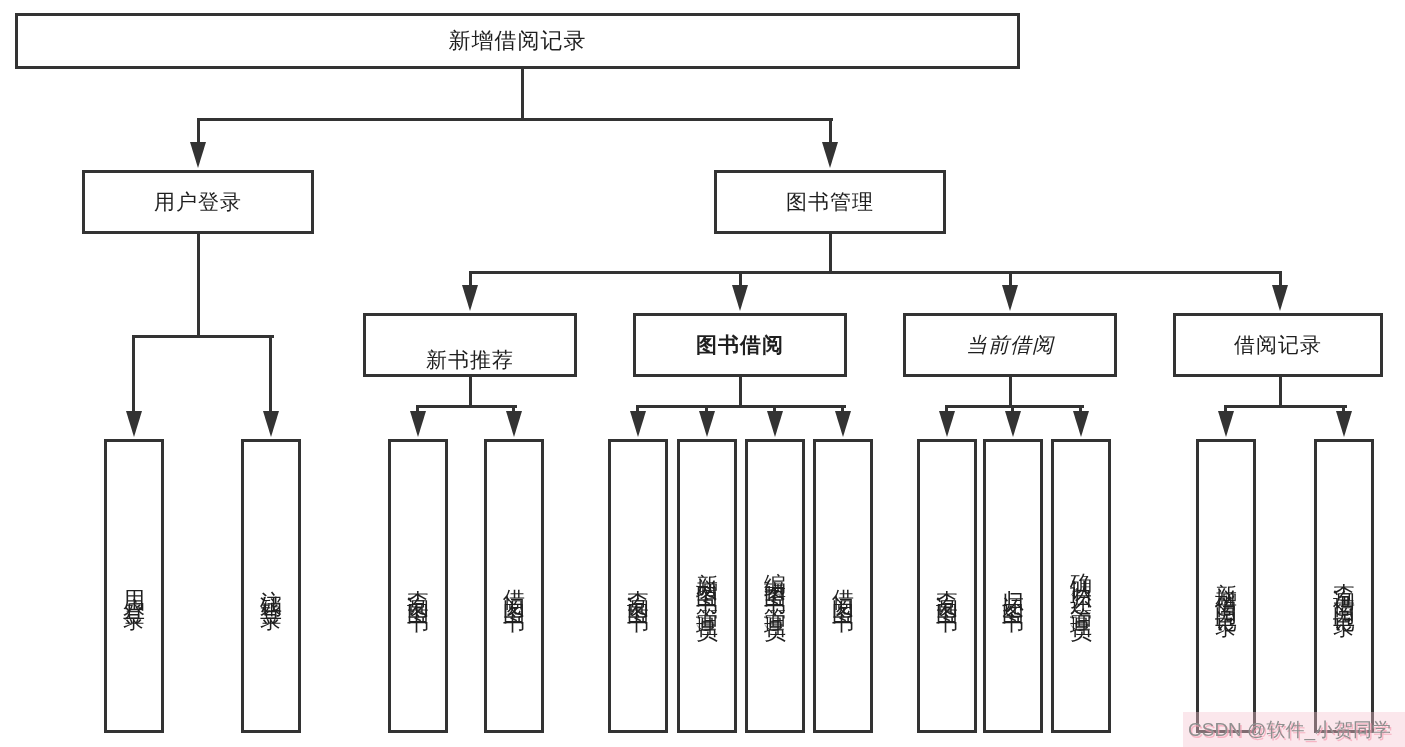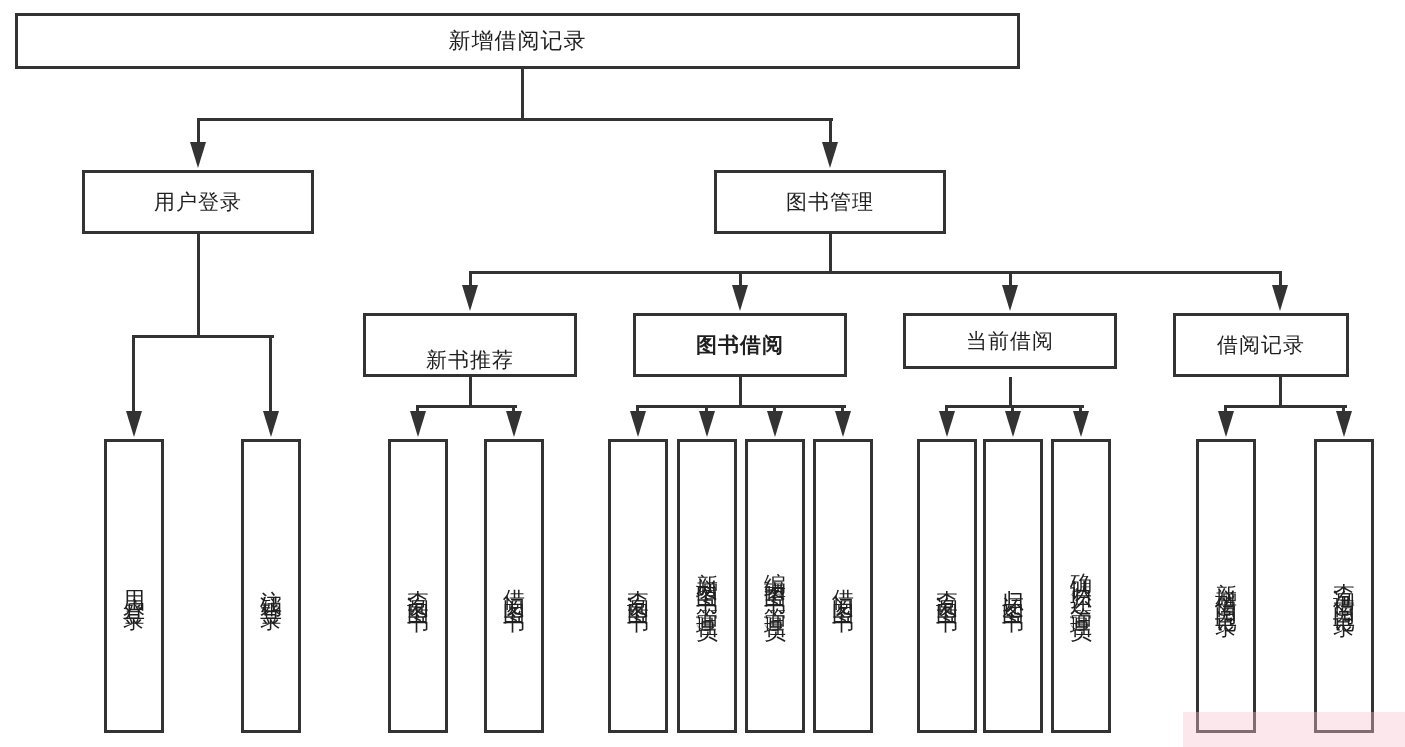--- a/index.html
+++ b/index.html
@@ -38,22 +38,22 @@
     border-left: 8px solid transparent;
     border-right: 8px solid transparent;
     border-top: 26px solid #333333;
   }
   
   .n-root        { left: 15px;   top: 13px;  width: 1005px; height: 56px; }
   .n-user-login  { left: 82px;   top: 170px; width: 232px;  height: 64px; }
   .n-book-mgmt   { left: 714px;  top: 170px; width: 232px;  height: 64px; }
   .n-new-book    { left: 363px;  top: 313px; width: 214px;  height: 64px; align-items: flex-end; }
   .n-book-borrow { left: 633px;  top: 313px; width: 214px;  height: 64px; font-weight: bold; }
-  .n-cur-borrow  { left: 903px;  top: 313px; width: 214px;  height: 56px; }
-  .n-borrow-rec  { left: 1173px; top: 313px; width: 176px;  height: 64px; }
+  .n-cur-borrow  { left: 903px;  top: 313px; width: 214px;  height: 64px; font-style: italic; }
+  .n-borrow-rec  { left: 1173px; top: 313px; width: 210px;  height: 64px; }
   .leaf { top: 439px; width: 60px; height: 294px; }
   .lf-1  { left: 104px; }  .lf-2  { left: 241px; }
   .lf-3  { left: 388px; }  .lf-4  { left: 484px; }
   .lf-5  { left: 608px; }  .lf-6  { left: 677px; }
   .lf-7  { left: 745px; }  .lf-8  { left: 813px; }
   .lf-9  { left: 917px; }  .lf-10 { left: 983px; }
   .lf-11 { left: 1051px; }
   .lf-12 { left: 1196px; } .lf-13 { left: 1314px; }
   .watermark {
     position: absolute;
@@ -208,14 +208,15 @@
   <div>
     <div class="vline" style="left:1279px; top:377px; width:3px; height:31px;"></div>
     <div class="hline" style="left:1225px; top:405px; width:122px; height:3px;"></div>
     <div class="vline" style="left:1224px; top:405px; width:3px; height:8px;"></div>
     <div class="arrow" style="left:1218px; top:411px;"></div>
     <div class="vline" style="left:1342px; top:405px; width:3px; height:8px;"></div>
     <div class="arrow" style="left:1336px; top:411px;"></div>
   </div>
 
   <div class="wm-bg"></div>
+  <div class="watermark">CSDN @软件_小贺同学</div>
 
 </div>
 
 </body></html>

